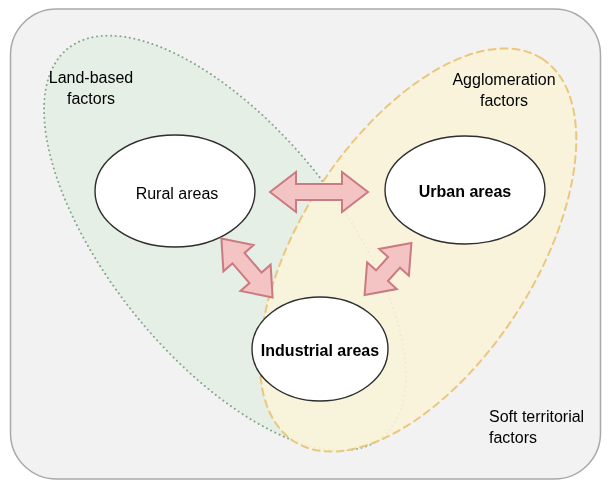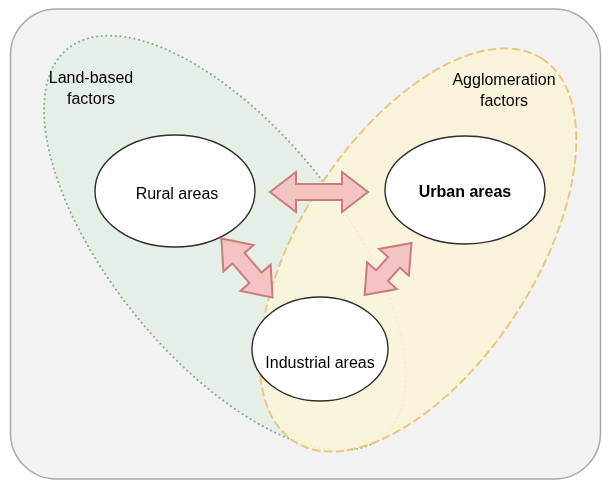--- a/index.html
+++ b/index.html
@@ -44,20 +44,21 @@
 
     <polygon class="arrow" points="-49,0 -23,-20 -23,-8 23,-8 23,-20 49,0 23,20 23,8 -23,8 -23,20" transform="translate(319 192)"></polygon>
     <polygon class="arrow" points="-39,0 -13,-20 -13,-8 13,-8 13,-20 39,0 13,20 13,8 -13,8 -13,20" transform="translate(247 268) rotate(49)"></polygon>
     <polygon class="arrow" points="-35,0 -9,-20 -9,-8 9,-8 9,-20 35,0 9,20 9,8 -9,8 -9,20" transform="translate(388 269) rotate(-48)"></polygon>
   </svg>
 
   <div class="label" style="left:34px;top:67px;width:114px;">Land-based factors</div>
 
   <div class="label" style="left:437px;top:69px;width:134px;">Agglomeration factors</div>
 
+  <div class="label left-align" style="left:489px;top:406px;width:120px;">Soft territorial factors</div>
 
   <div class="label" style="left:95px;top:183px;width:164px;">Rural areas</div>
 
   <div class="label" style="left:385px;top:181px;width:160px;font-weight:bold;">Urban areas</div>
 
-  <div class="label" style="left:245px;top:352px;width:150px;">Industrial areas</div>
+  <div class="label" style="left:245px;top:340px;width:150px;font-weight:bold;">Industrial areas</div>
 
 </div>
 
 </body></html>

